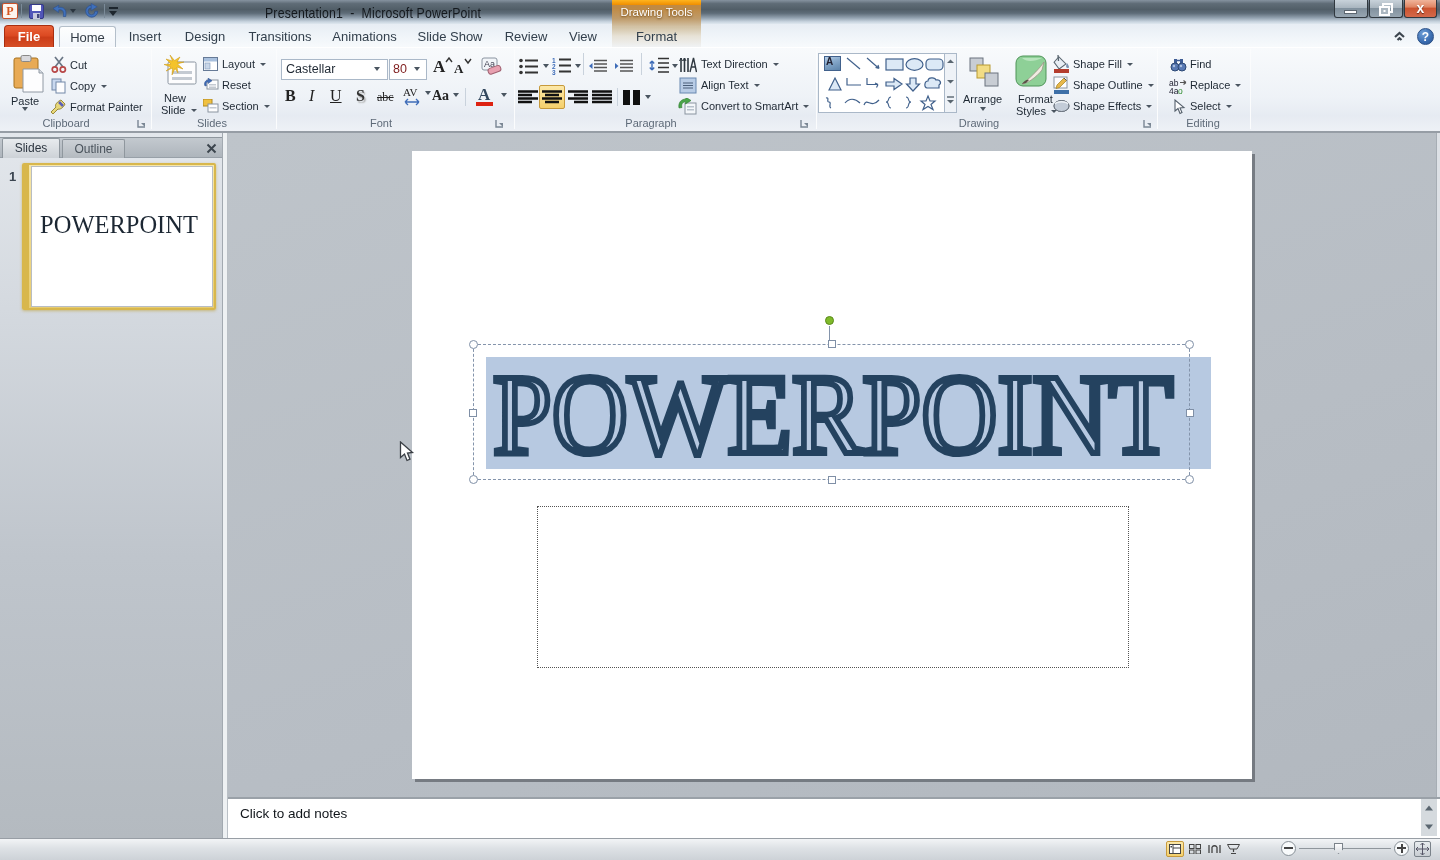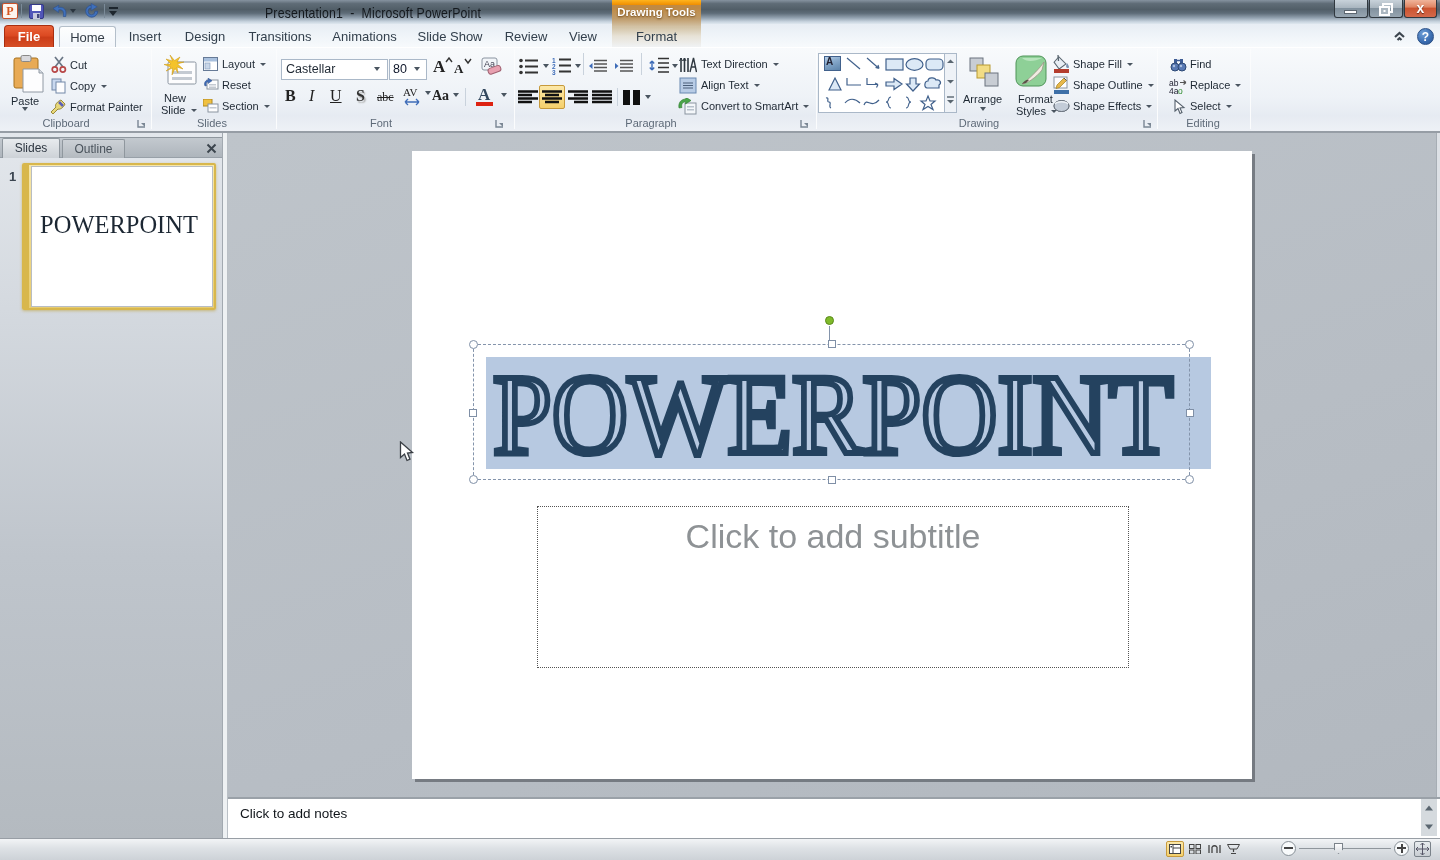--- a/index.html
+++ b/index.html
@@ -59,21 +59,21 @@
   <div class="ab tab" style="left:237px;width:86px;">Transitions</div>
   <div class="ab tab" style="left:322px;width:85px;">Animations</div>
   <div class="ab tab" style="left:407px;width:86px;">Slide Show</div>
   <div class="ab tab" style="left:495px;width:62px;">Review</div>
   <div class="ab tab" style="left:558px;width:50px;">View</div>
   <div class="ab tab" style="left:614px;width:85px;">Format</div>
 
   <div class="ab" style="left:612px;top:0;width:89px;height:27px;background:linear-gradient(180deg,#c08a43 30%,#bf9c6c 70%,#d4c4a8 100%);"></div>
   <div class="ab" style="left:612px;top:27px;width:89px;height:20px;background:linear-gradient(180deg,#d2c2a4 0%,#e7e2d6 45%,#f0f2f4 100%);"></div>
   <div class="ab" style="left:612px;top:0;width:89px;height:5px;background:linear-gradient(180deg,#ffb41e,#ef8d00);"></div>
-  <div class="ab" style="left:612px;top:6px;width:89px;text-align:center;font-size:11.5px;font-weight:bold;color:#fff;text-shadow:0 1px 2px rgba(90,50,0,0.8);">Drawing Tools</div>
+  <div class="ab" style="left:612px;top:6px;width:89px;text-align:center;font-size:11.5px;font-weight:normal;color:#fff;text-shadow:0 1px 2px rgba(90,50,0,0.8);">Drawing Tools</div>
 
   <div class="ab" style="left:2px;top:3px;width:16px;height:16px;background:#fcf4ee;border:1px solid #c8512a;border-radius:2px;text-align:center;line-height:15px;font-size:12px;font-weight:bold;color:#d4551f;font-family:'Liberation Serif',serif;">P</div>
   <div class="ab" style="left:21px;top:4px;width:1px;height:14px;background:#7a8a98;"></div>
   <svg class="ab" style="left:29px;top:4px;" width="15" height="15" viewBox="0 0 15 15">
       <rect x="0.5" y="0.5" width="14" height="14" rx="1.5" fill="#5156b8" stroke="#343a86"></rect>
       <rect x="3" y="1" width="9" height="6" fill="#fdfdfe"></rect>
       <rect x="4" y="9" width="7" height="6" fill="#c9cade"></rect>
       <rect x="8" y="10" width="2.5" height="4" fill="#42477f"></rect>
     </svg>
   <svg class="ab" style="left:51px;top:4px;" width="17" height="15" viewBox="0 0 17 15">
@@ -187,21 +187,21 @@
       <rect x="0" y="0" width="9" height="7" fill="#f0c040" stroke="#b08820"></rect>
       <rect x="5" y="5" width="10" height="8" fill="#fdfdfe" stroke="#8a94a0"></rect>
       <rect x="6.5" y="8" width="7" height="1.5" fill="#c4cad2"></rect>
     </svg>
   <div class="btxt" style="left:222px;top:100px;">Section <span class="da"></span></div>
 
   <div class="ab" style="left:281px;top:59px;width:107px;height:21px;background:#fff;border:1px solid #aab8c8;"></div>
   <div class="ab" style="left:286px;top:62px;font-size:12.5px;color:#1e2833;">Castellar</div>
   <div class="ab" style="left:374px;top:67px;width:0;height:0;border:3.5px solid transparent;border-top:4px solid #4a5560;"></div>
   <div class="ab" style="left:389px;top:59px;width:38px;height:21px;background:#fff;border:1px solid #aab8c8;"></div>
-  <div class="ab" style="left:393px;top:62px;font-size:12.5px;color:#0f172a;">80</div>
+  <div class="ab" style="left:393px;top:62px;font-size:12.5px;color:#7f1d1d;">80</div>
   <div class="ab" style="left:414px;top:67px;width:0;height:0;border:3.5px solid transparent;border-top:4px solid #4a5560;"></div>
   <div class="ab" style="left:433px;top:57px;font-size:17px;font-weight:bold;color:#222;font-family:'Liberation Serif',serif;">A</div>
   <svg class="ab" style="left:445px;top:57px;" width="8" height="7" viewBox="0 0 8 7">
       <path d="M1 5 L4 1 L7 5" fill="none" stroke="#333" stroke-width="1.4"></path>
     </svg>
   <div class="ab" style="left:454px;top:61px;font-size:13px;font-weight:bold;color:#222;font-family:'Liberation Serif',serif;">A</div>
   <svg class="ab" style="left:464px;top:58px;" width="8" height="7" viewBox="0 0 8 7">
       <path d="M1 1 L4 5 L7 1" fill="none" stroke="#333" stroke-width="1.4"></path>
     </svg>
   <svg class="ab" style="left:480px;top:57px;" width="24" height="20" viewBox="0 0 24 20">
@@ -420,21 +420,20 @@
   <div class="ab" style="left:469px;top:340px;width:9px;height:9px;border-radius:50%;background:#fff;border:1px solid #7f8fa6;"></div>
   <div class="ab" style="left:1185px;top:340px;width:9px;height:9px;border-radius:50%;background:#fff;border:1px solid #7f8fa6;"></div>
   <div class="ab" style="left:469px;top:475px;width:9px;height:9px;border-radius:50%;background:#fff;border:1px solid #7f8fa6;"></div>
   <div class="ab" style="left:1185px;top:475px;width:9px;height:9px;border-radius:50%;background:#fff;border:1px solid #7f8fa6;"></div>
   <div class="ab" style="left:828px;top:340px;width:8px;height:8px;background:#fff;border:1px solid #7f8fa6;"></div>
   <div class="ab" style="left:828px;top:476px;width:8px;height:8px;background:#fff;border:1px solid #7f8fa6;"></div>
   <div class="ab" style="left:469px;top:409px;width:8px;height:8px;background:#fff;border:1px solid #7f8fa6;"></div>
   <div class="ab" style="left:1186px;top:409px;width:8px;height:8px;background:#fff;border:1px solid #7f8fa6;"></div>
 
   <div class="ab" style="left:537px;top:506px;width:592px;height:162px;border:1px dotted #555;"></div>
-  <div class="ab" style="left:537px;top:517px;width:592px;text-align:center;font-size:34px;color:#8e9295;">Click to add subtitle</div>
 
   <svg class="ab" style="left:398px;top:441px;z-index:9;" width="17" height="23" viewBox="0 0 17 23">
       <path d="M2.5 1 L2.5 16.5 L6.5 13 L9 19.5 L12 18.2 L9.5 12 L14.5 11.5 Z" fill="#fff" stroke="#3a3f45" stroke-width="1.3"></path>
     </svg>
 
   <div class="ab" style="left:1436px;top:133px;width:4px;height:705px;background:#dde1e6;border-left:1px solid #a6adb4;"></div>
   <div class="ab" id="notes"></div>
   <div class="ab" style="left:240px;top:806px;font-size:13.5px;color:#10151a;text-align:center;">Click to add notes</div>
   <div class="ab" style="left:1421px;top:799px;width:16px;height:37px;background:#d5dade;"></div>
   <svg class="ab" style="left:1424px;top:804px;" width="10" height="8" viewBox="0 0 10 8">

